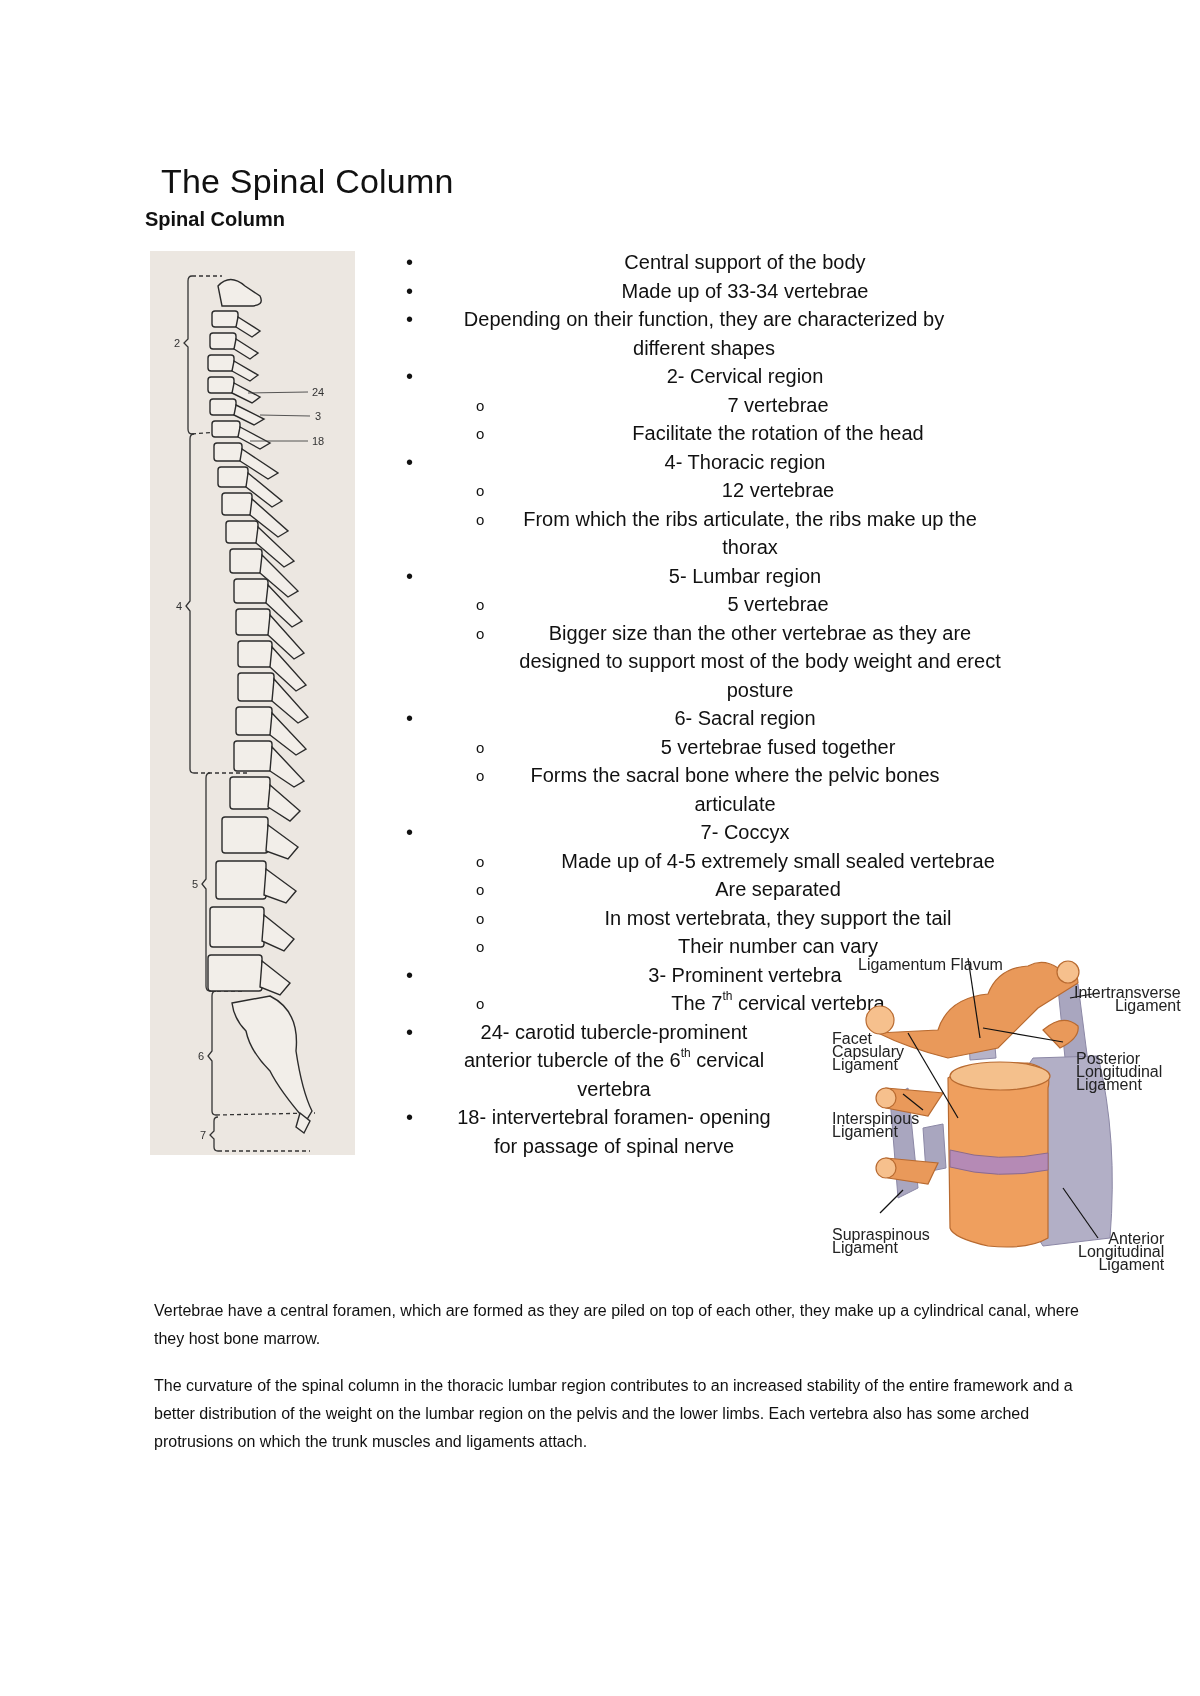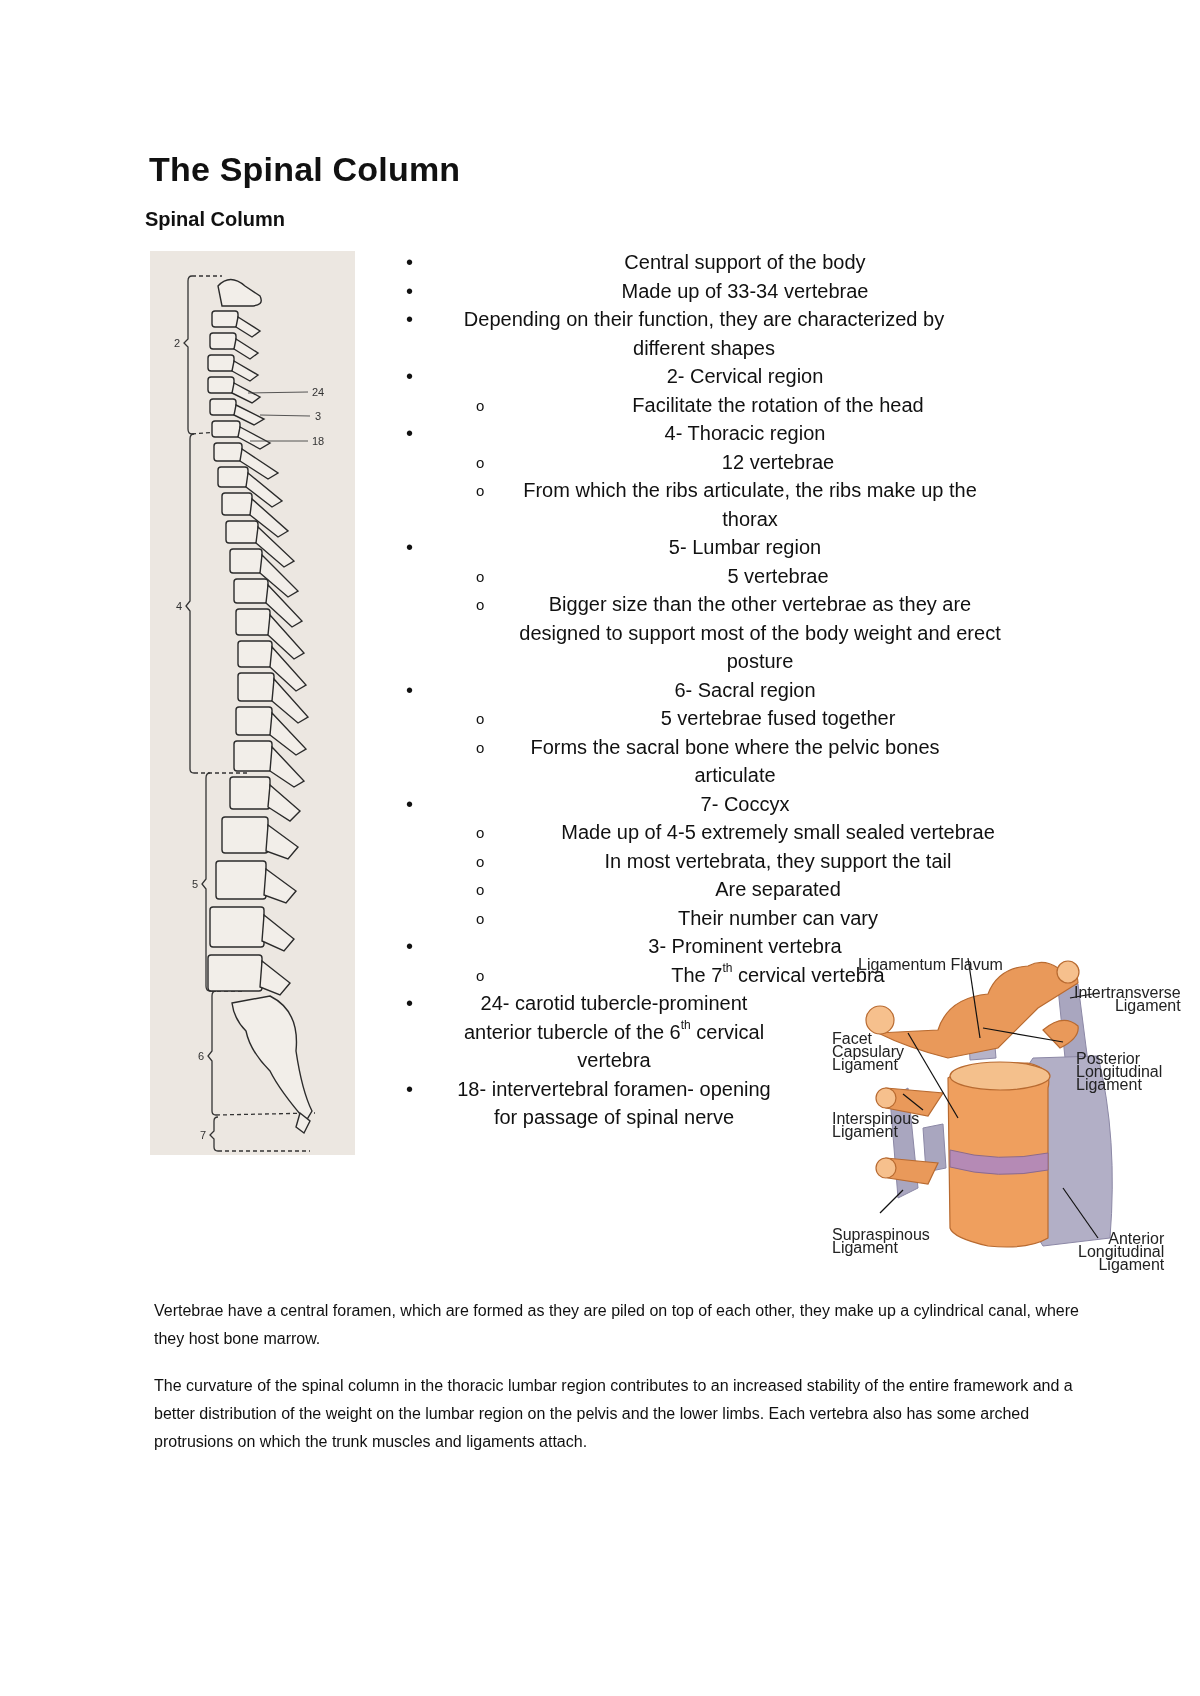--- a/index.html
+++ b/index.html
@@ -1,18 +1,18 @@
 <!DOCTYPE html>
 <html><head>
 <meta charset="utf-8">
 <style>
   html, body { margin: 0; padding: 0; background: #ffffff; }
   body { width: 1200px; height: 1696px; position: relative; overflow: hidden;
          font-family: "Liberation Sans", sans-serif; color: #111; }
-  .page-title { position: absolute; left: 145px; top: 146px; font-size: 34px; font-weight: bold; margin: 4px; color: #111; letter-spacing: 0.2px; }
+  .page-title { position: absolute; left: 145px; top: 146px; font-size: 34px; font-weight: normal; margin: 16px; color: #111; letter-spacing: 0.2px; }
   .section-heading { position: absolute; left: 145px; top: 208px; font-size: 20px; margin: 0; }
   .spine-figure { position: absolute; left: 150px; top: 251px; width: 205px; height: 904px; background: #ece7e1; overflow: hidden; }
   .spine-figure svg { width: 100%; height: 100%; display: block; }
   .bullets { position: absolute; left: 406px; top: 248px; width: 640px; margin: 0; padding: 0; list-style: none; font-size: 20px; line-height: 28.5px; text-align: center; }
   .bullets li.l1 { position: relative; padding-left: 38px; }
   .bullets li.l1::before { content: "\2022"; position: absolute; left: 0; top: 0; font-size: 20px; }
   .bullets li.l2 { position: relative; padding-left: 104px; }
   .bullets li.l2::before { content: "o"; position: absolute; left: 70px; top: 1px; font-size: 15px; }
   .bullets li.l1.narrow { width: 340px; }
   sup { font-size: 12px; line-height: 0; position: relative; top: -2px; }
@@ -111,34 +111,35 @@
       <line x1="100" y1="190" x2="158" y2="190"></line>
     </g>
   </svg>
 </div>
 
 <ul class="bullets">
   <li class="l1">Central support of the body</li>
   <li class="l1">Made up of 33-34 vertebrae</li>
   <li class="l1" style="width:520px">Depending on their function, they are characterized by different shapes</li>
   <li class="l1">2- Cervical region</li>
+  <li class="l2">7 vertebrae</li>
   <li class="l2">Facilitate the rotation of the head</li>
   <li class="l1">4- Thoracic region</li>
   <li class="l2">12 vertebrae</li>
   <li class="l2" style="width:480px">From which the ribs articulate, the ribs make up the thorax</li>
   <li class="l1">5- Lumbar region</li>
   <li class="l2">5 vertebrae</li>
   <li class="l2" style="width:500px">Bigger size than the other vertebrae as they are designed to support most of the body weight and erect posture</li>
   <li class="l1">6- Sacral region</li>
   <li class="l2">5 vertebrae fused together</li>
   <li class="l2" style="width:450px">Forms the sacral bone where the pelvic bones articulate</li>
   <li class="l1">7- Coccyx</li>
   <li class="l2">Made up of 4-5 extremely small sealed vertebrae</li>
+  <li class="l2">Are separated</li>
   <li class="l2">In most vertebrata, they support the tail</li>
-  <li class="l2">Are separated</li>
   <li class="l2">Their number can vary</li>
   <li class="l1">3- Prominent vertebra</li>
   <li class="l2"><span>The 7</span><sup>th</sup><span> cervical vertebra</span></li>
   <li class="l1 narrow"><span>24- carotid tubercle-prominent anterior tubercle of the 6</span><sup>th</sup><span> cervical vertebra</span></li>
   <li class="l1 narrow">18- intervertebral foramen- opening for passage of spinal nerve</li>
 </ul>
 
 <div class="lig-figure">
   <svg viewBox="0 0 330 318">
 

